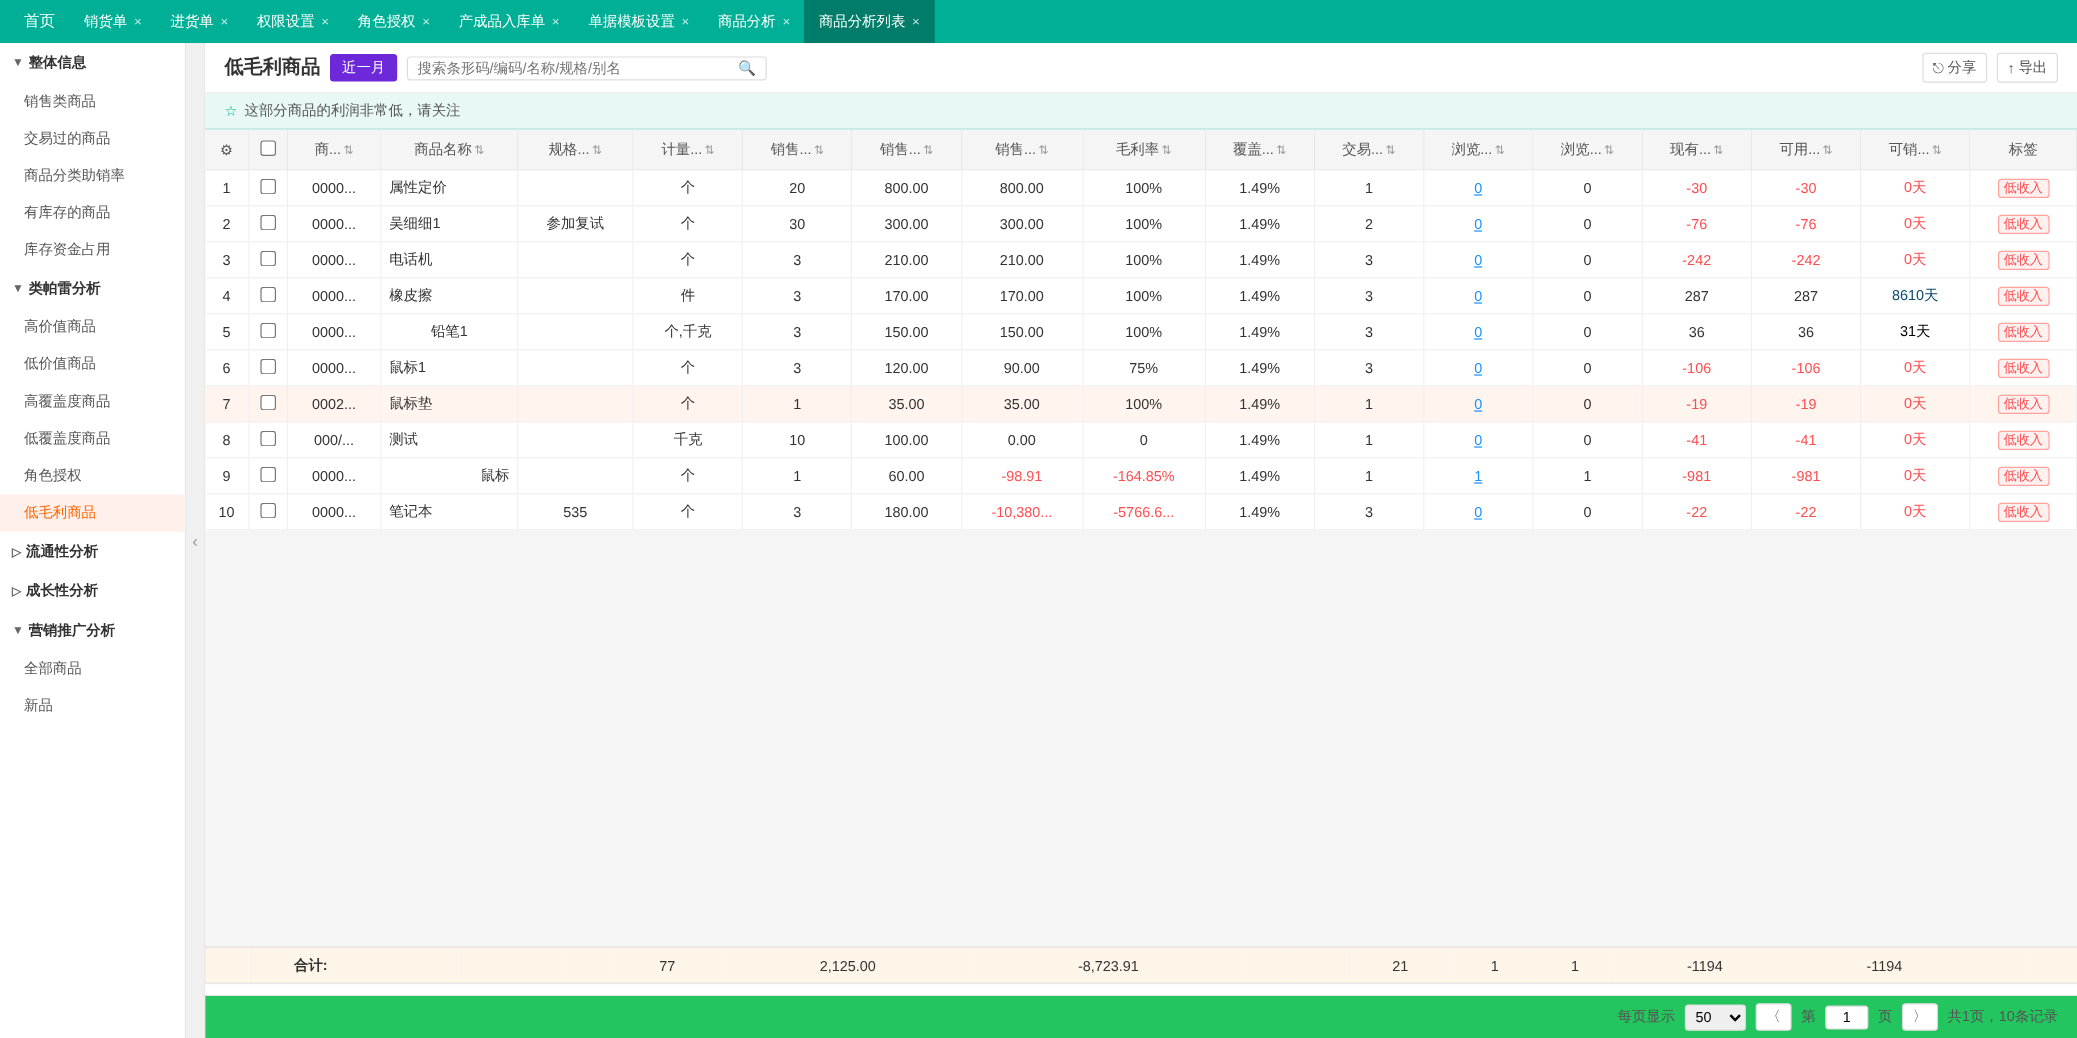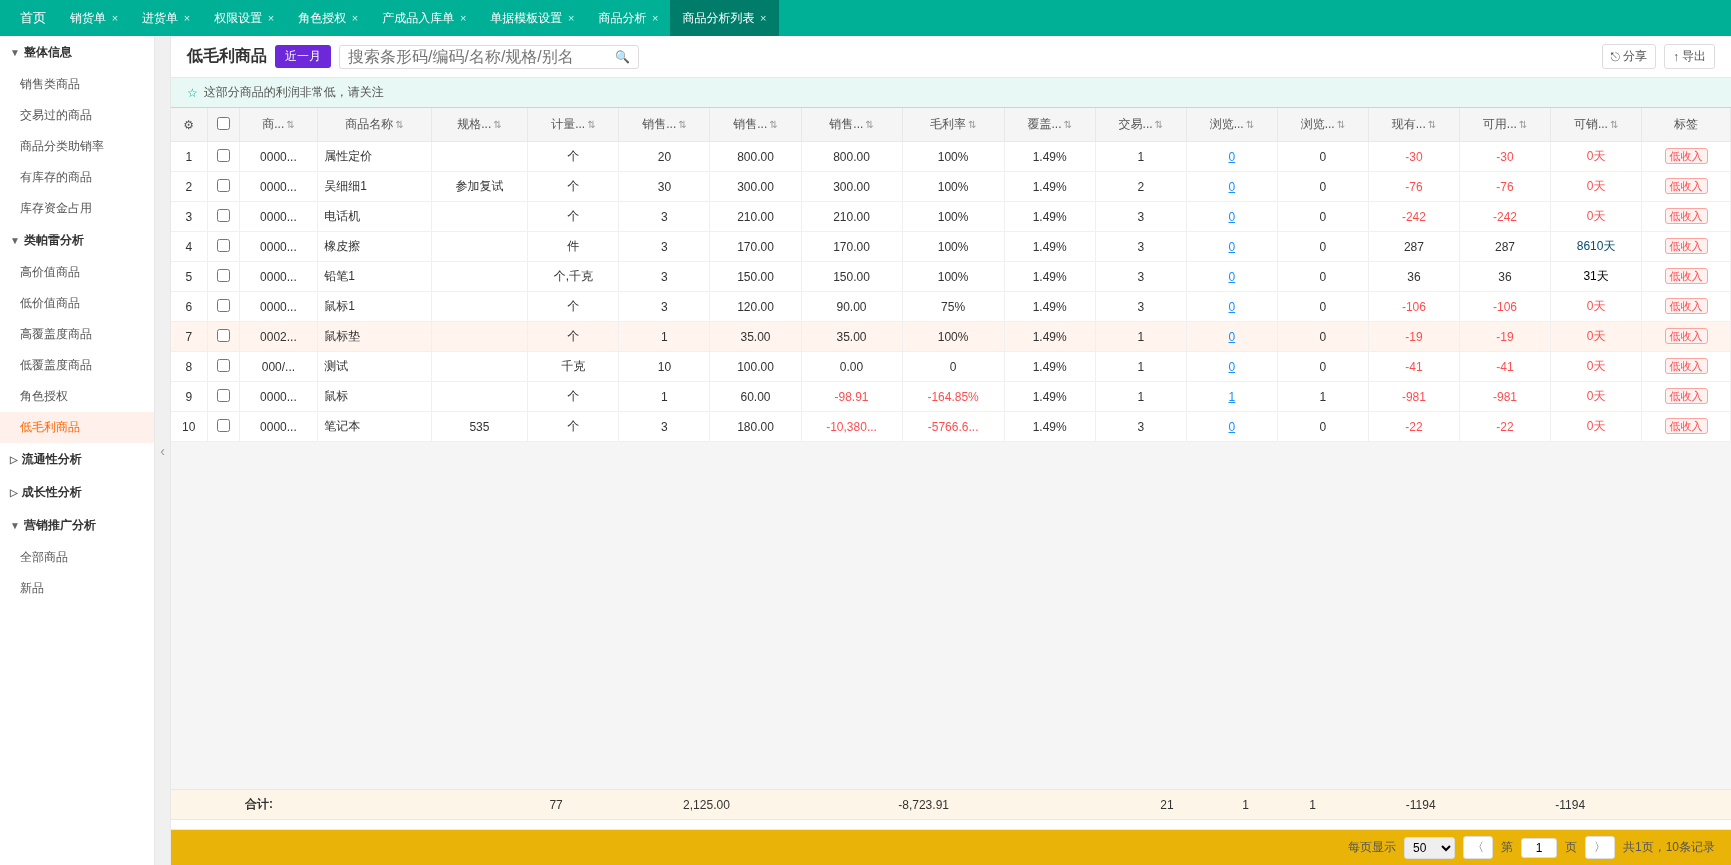--- a/index.html
+++ b/index.html
@@ -101,21 +101,21 @@
       border: 1px solid #ddd;
       border-radius: 3px;
       padding: 2px 8px;
       background: #fff;
       flex: 1;
       max-width: 300px;
     }
     .search-box input {
       border: none;
       outline: none;
-      font-size: 16px;
+      font-size: 12px;
       width: 100%;
       color: #999;
     }
     .header-actions {
       margin-left: auto;
       display: flex;
       gap: 8px;
     }
     .action-btn {
       display: flex;
@@ -203,21 +203,21 @@
       background: #fdf6e8;
       border: none;
     }
 
     
     .pagination-bar {
       display: flex;
       align-items: center;
       justify-content: flex-end;
       padding: 6px 16px;
-      background: #eab308;
+      background: #22c55e;
       border-top: 1px solid #e8e8e8;
       gap: 8px;
       font-size: 12px;
       color: #555;
     }
     .page-size-select {
       border: 1px solid #ddd;
       padding: 2px 4px;
       border-radius: 3px;
       font-size: 12px;
@@ -474,21 +474,21 @@
       <td>0</td>
       <td style="">287</td>
       <td style="">287</td>
       <td style="color:#0c4a6e">8610天</td>
       <td><span class="tag-low-income">低收入</span></td>
     </tr>
             <tr>
       <td>5</td>
       <td><input type="checkbox" style=""></td>
       <td>0000...</td>
-      <td style="text-align:left;">铅笔1</td>
+      <td style="text-align:center;">铅笔1</td>
       <td></td>
       <td>个,千克</td>
       <td>3</td>
       <td>150.00</td>
       <td style="">150.00</td>
       <td style="">100%</td>
       <td>1.49%</td>
       <td>3</td>
       <td><span class="underline">0</span></td>
       <td>0</td>
@@ -554,21 +554,21 @@
       <td>0</td>
       <td style="color:#ff4d4f">-41</td>
       <td style="color:#ff4d4f">-41</td>
       <td style="color:#ff4d4f">0天</td>
       <td><span class="tag-low-income">低收入</span></td>
     </tr>
             <tr>
       <td>9</td>
       <td><input type="checkbox" style=""></td>
       <td>0000...</td>
-      <td style="text-align:left;">鼠标</td>
+      <td style="text-align:right;">鼠标</td>
       <td></td>
       <td>个</td>
       <td>1</td>
       <td>60.00</td>
       <td style="color:#ff4d4f">-98.91</td>
       <td style="color:#ff4d4f">-164.85%</td>
       <td>1.49%</td>
       <td>1</td>
       <td><span class="underline">1</span></td>
       <td>1</td>

